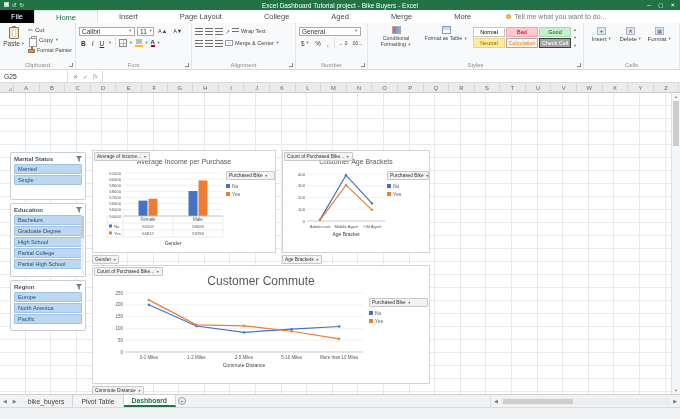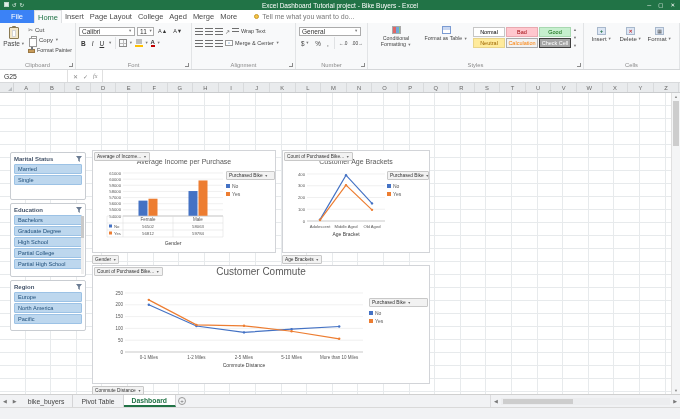--- a/index.html
+++ b/index.html
@@ -9,22 +9,22 @@
 
   
   .titlebar{position:absolute;top:0;left:0;right:0;height:10px;background:#217346;display:flex;align-items:center}
   .qat{display:flex;gap:3px;margin-left:4px;font-size:5.5px;color:#DFEDE5;z-index:2}
   .qat-save{width:5px;height:5px;background:#DFEDE5;border:1px solid #BFD8CB}
   .tb-title{position:absolute;left:0;right:0;text-align:center;font-size:6.5px;color:#FFFFFF}
   .win-controls{margin-left:auto;display:flex;gap:7px;margin-right:5px;font-size:5.5px;color:#FFF;z-index:2}
 
   
   .tabrow{position:absolute;top:10px;left:0;right:0;height:13px;background:#FFFFFF;display:flex;align-items:stretch}
-  .file-tab{background:#3b82f6;color:#fff;width:34px;display:flex;align-items:center;justify-content:center;font-size:7.5px}
-  .rtab{padding:0 3px;display:flex;align-items:center;font-size:7.5px;color:#4A4A4A;cursor:default}
+  .file-tab{background:#000000;color:#fff;width:34px;display:flex;align-items:center;justify-content:center;font-size:7.5px}
+  .rtab{padding:0 21px;display:flex;align-items:center;font-size:7.5px;color:#4A4A4A;cursor:default}
   .rtab.active{background:#F8F9FA;border:1px solid #DEE0E2;border-bottom:none;color:#217346}
   .tellme{display:flex;align-items:center;gap:3px;margin-left:14px;color:#777;font-size:7px}
   .bulb{width:5px;height:5px;border-radius:50%;background:#F6C445;border:1px solid #C79A2E}
 
   
   .ribbon{position:absolute;top:23px;left:0;right:0;height:47px;background:#F8F9FA;border-bottom:1px solid #D5D7D9;display:flex}
   .rgroup{position:relative;border-right:1px solid #E2E4E6;padding:2px 2px 10px 3px;flex:none}
   .g-clip{width:76px}.g-font{width:116px}.g-align{width:104px}.g-num{width:72px}.g-styles{width:216px}.g-cells{flex:1}
   .glabel{position:absolute;bottom:1px;left:0;right:0;text-align:center;font-size:5.8px;color:#8A8A8A}
   .launcher{position:absolute;right:2px;bottom:2px;width:4px;height:4px;border-right:1px solid #8A8A8A;border-bottom:1px solid #8A8A8A}
@@ -575,21 +575,21 @@
             <circle cx="151" cy="59.804" r="1.2" fill="#ED7D31"></circle>
             <circle cx="198.6" cy="65.232" r="1.2" fill="#ED7D31"></circle>
             <circle cx="246.20000000000002" cy="72.78399999999999" r="1.2" fill="#ED7D31"></circle>
             <text x="55.8" y="93" text-anchor="middle" font-size="4.5" fill="#595959">0-1 Miles</text>
             <text x="103.4" y="93" text-anchor="middle" font-size="4.5" fill="#595959">1-2 Miles</text>
             <text x="151" y="93" text-anchor="middle" font-size="4.5" fill="#595959">2-5 Miles</text>
             <text x="198.6" y="93" text-anchor="middle" font-size="4.5" fill="#595959">5-10 Miles</text>
             <text x="246.20000000000002" y="93" text-anchor="middle" font-size="4.5" fill="#595959">More than 10 Miles</text>
             <text x="151" y="101" text-anchor="middle" font-size="5" fill="#404040">Commute Distance</text>
           </svg>
-          <div class="chart-title" style="top: 0; font-size: 10px;">Customer Commute</div>
+          <div class="chart-title" style="top: 8px; font-size: 12px;">Customer Commute</div>
           <div class="pivot-btn" style="left: 1px; top: 1px;">
             <span>Count of Purchased Bike...</span>
             <span class="parr">▼</span>
           </div>
           <div class="legend" style="left: 276px; top: 32px; width: 59px;">
             <div class="pivot-btn">
               <span>Purchased Bike</span>
               <span class="parr">▼</span>
             </div>
             <div class="leg-ent">

